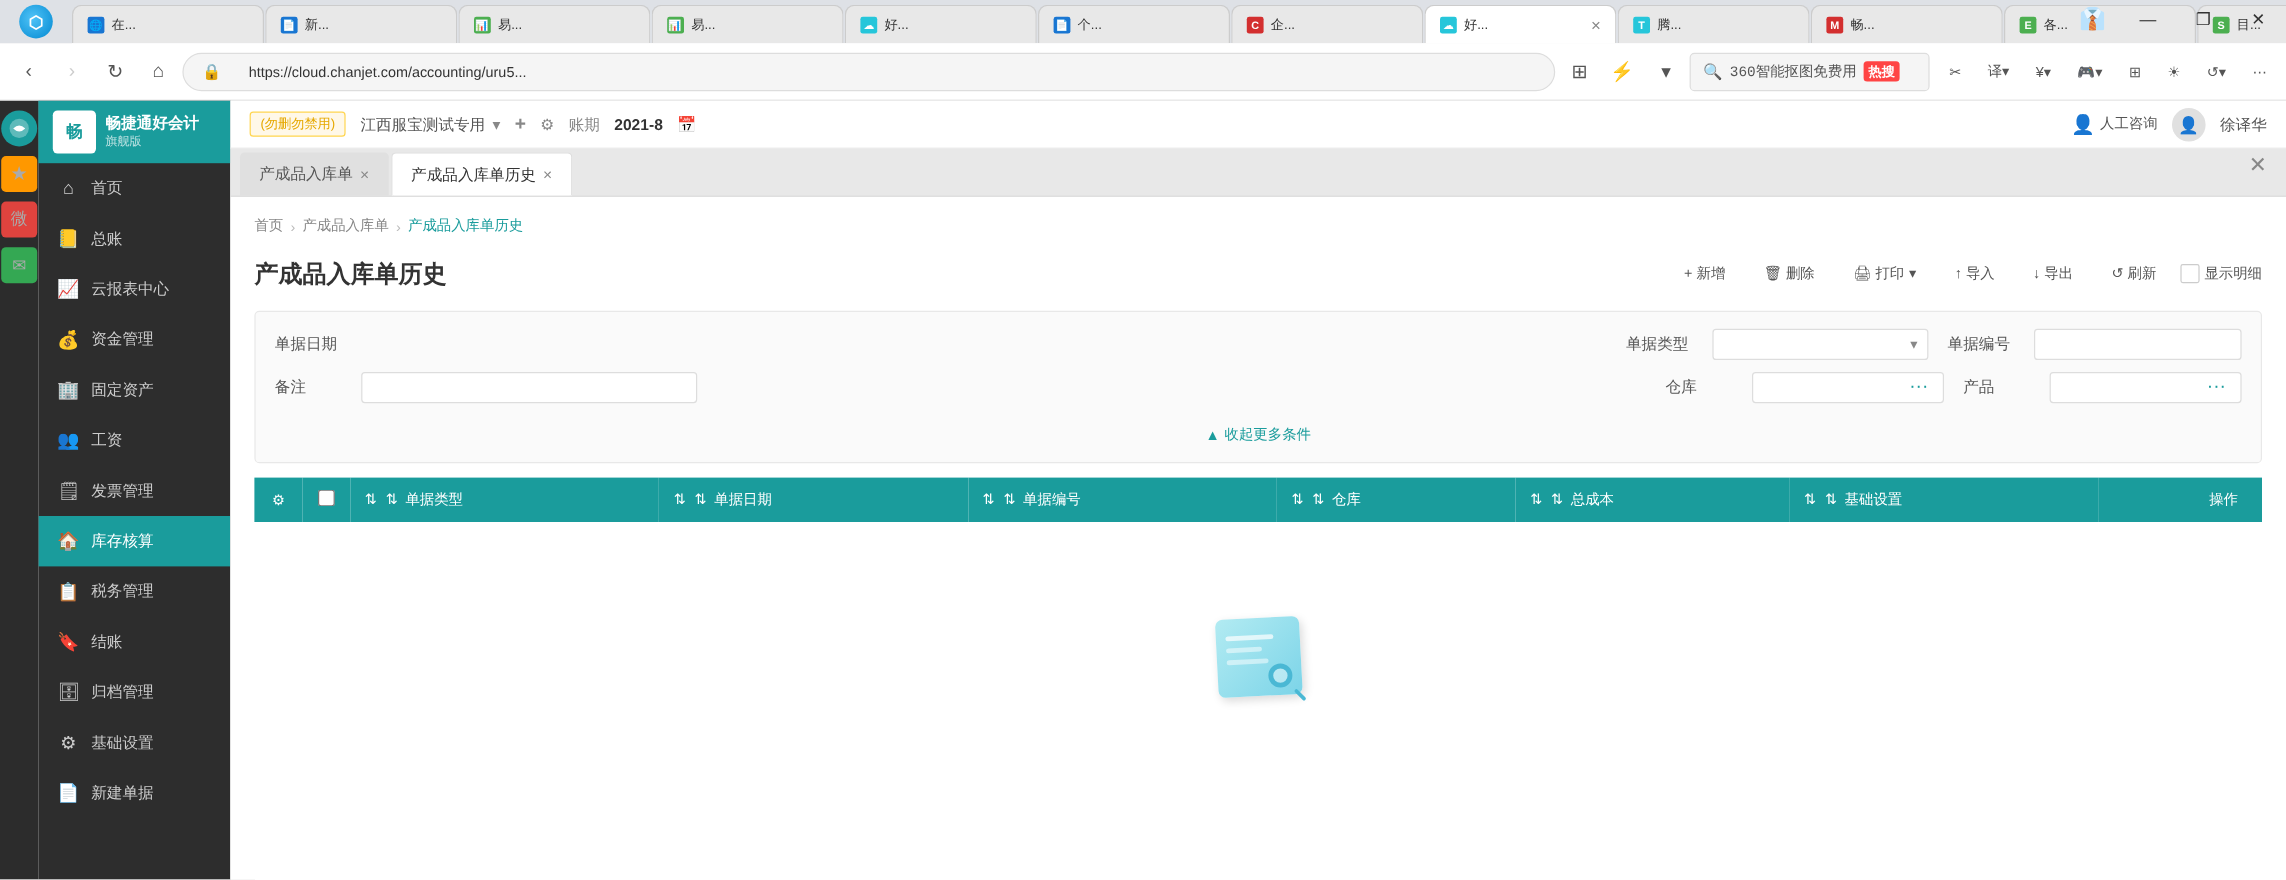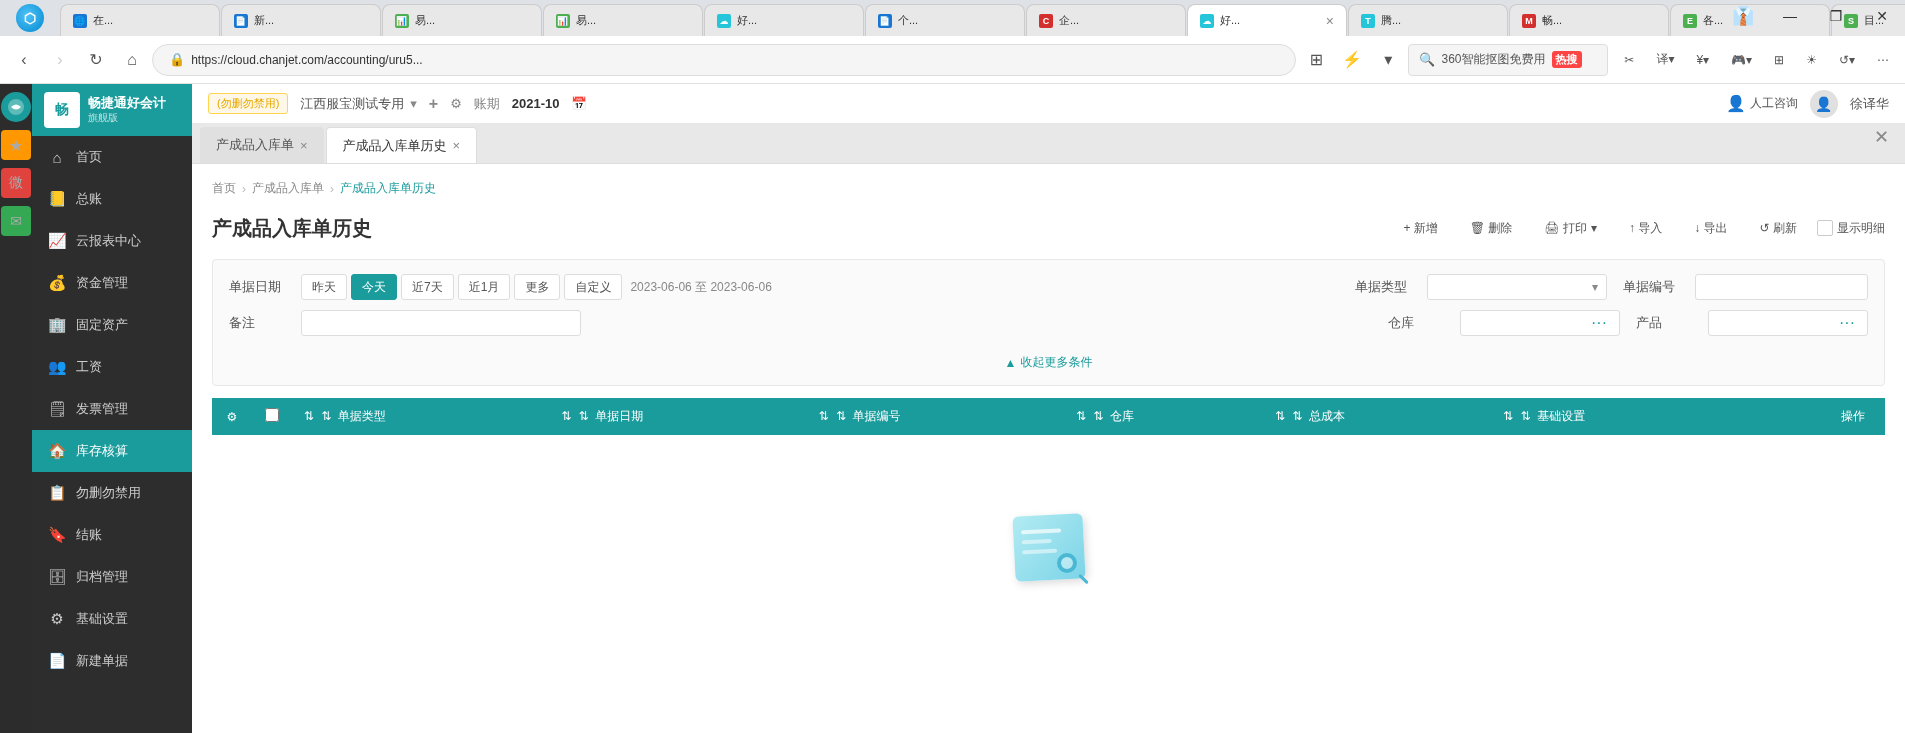--- a/index.html
+++ b/index.html
@@ -16,21 +16,21 @@
     .tab-title { flex: 1; overflow: hidden; text-overflow: ellipsis; white-space: nowrap; }
     .tab-close { font-size: 14px; color: #888; cursor: pointer; margin-left: 4px; }
     .win-controls { margin-left: auto; display: flex; align-items: center; gap: 0; }
     .win-btn { width: 46px; height: 32px; display: flex; align-items: center; justify-content: center; cursor: pointer; font-size: 14px; color: #333; }
 
     
     .address-bar { height: 48px; background: #fff; display: flex; align-items: center; padding: 0 8px; gap: 4px; border-bottom: 1px solid #e0e0e0; }
     .nav-btn { width: 32px; height: 32px; border-radius: 50%; display: flex; align-items: center; justify-content: center; cursor: pointer; color: #555; font-size: 16px; }
     .nav-btn.disabled { color: #ccc; cursor: default; }
     .address-input { flex: 1; height: 32px; border: 1px solid #ddd; border-radius: 16px; padding: 0 16px; font-size: 13px; background: #f5f5f5; display: flex; align-items: center; gap: 6px; }
-    .address-url { font-size: 12px; color: #333; }
+    .address-url { font-size: 12px; color: #333; margin-left: 16px; }
     .search-bar { background: #f5f5f5; border: 1px solid #ddd; border-radius: 4px; height: 32px; display: flex; align-items: center; padding: 0 10px; min-width: 200px; gap: 6px; }
     .hot-search { color: #ff4444; font-weight: bold; font-size: 12px; }
     .toolbar-icons { display: flex; align-items: center; gap: 6px; margin-left: 4px; }
     .toolbar-icon-btn { height: 32px; padding: 0 8px; display: flex; align-items: center; gap: 3px; font-size: 12px; color: #555; cursor: pointer; border-radius: 4px; }
 
     
     .main-layout { display: flex; flex: 1; height: calc(733px - 84px); }
 
     
     .icon-sidebar { width: 32px; background: #2c2c2c; display: flex; flex-direction: column; align-items: center; padding: 8px 0; gap: 8px; }
@@ -185,21 +185,21 @@
     <div class="address-input" style="flex:1;">
       <span style="color:#4CAF50;font-size:13px;">🔒</span>
       <span class="address-url">https://cloud.chanjet.com/accounting/uru5...</span>
     </div>
     <div class="nav-btn">⊞</div>
     <div class="nav-btn">⚡</div>
     <div class="nav-btn">▾</div>
 
     <div class="search-bar">
       <span style="color:#888;">🔍</span>
-      <span style="font-size:12px;color:#555;">360智能抠图免费用</span>
+      <span style="font-size:12px;color:#555;font-family:Liberation Mono, monospace;">360智能抠图免费用</span>
       <span class="hot-search" style="background:#ff4444;color:#fff;border-radius:3px;padding:1px 4px;font-size:11px;">热搜</span>
     </div>
 
     <div class="toolbar-icons">
       <div class="toolbar-icon-btn">✂</div>
       <div class="toolbar-icon-btn">译▾</div>
       <div class="toolbar-icon-btn">¥▾</div>
       <div class="toolbar-icon-btn">🎮▾</div>
       <div class="toolbar-icon-btn">⊞</div>
       <div class="toolbar-icon-btn">☀</div>
@@ -260,21 +260,21 @@
         <div class="sidebar-item">
           <span class="sidebar-item-icon">🗒</span>
           <span>发票管理</span>
         </div>
         <div class="sidebar-item active">
           <span class="sidebar-item-icon">🏠</span>
           <span>库存核算</span>
         </div>
         <div class="sidebar-item">
           <span class="sidebar-item-icon">📋</span>
-          <span>勿删勿禁用</span>
+          <span>税务管理</span>
         </div>
         <div class="sidebar-item">
           <span class="sidebar-item-icon">🔖</span>
           <span>结账</span>
         </div>
         <div class="sidebar-item">
           <span class="sidebar-item-icon">🗄</span>
           <span>归档管理</span>
         </div>
         <div class="sidebar-item">
@@ -292,21 +292,21 @@
 
       <div class="period-bar">
         <span class="period-warning">(勿删勿禁用)</span>
         <div class="period-company">
           <span>江西服宝测试专用</span>
           <span style="color:#888;">▾</span>
         </div>
         <div style="cursor:pointer;color:#888;font-size:16px;font-weight:bold;">+</div>
         <div style="cursor:pointer;color:#888;">⚙</div>
         <span class="period-label">账期</span>
-        <span class="period-value">2021-10</span>
+        <span class="period-value">2021-8</span>
         <span class="calendar-icon">📅</span>
 
         <div style="margin-left:auto;display:flex;align-items:center;gap:12px;">
           <div class="user-service">
             <span style="font-size:16px;">👤</span>
             <span>人工咨询</span>
           </div>
           <div class="user-avatar">
             <span style="font-size:14px;">👤</span>
           </div>
@@ -354,29 +354,20 @@
             <div style="display:flex;align-items:center;gap:4px;">
               <div style="width:16px;height:16px;border:1px solid #ccc;background:#fff;border-radius:2px;cursor:pointer;"></div>
               <span style="font-size:12px;color:#555;">显示明细</span>
             </div>
           </div>
         </div>
 
         <div class="filter-area">
           <div class="filter-row">
             <span class="filter-label">单据日期</span>
-            <div class="date-filter">
-              <button class="date-btn">昨天</button>
-              <button class="date-btn active">今天</button>
-              <button class="date-btn">近7天</button>
-              <button class="date-btn">近1月</button>
-              <button class="date-btn">更多</button>
-              <button class="date-btn">自定义</button>
-              <span class="date-range-text">2023-06-06 至 2023-06-06</span>
-            </div>
             <div style="flex:1;"></div>
             <span class="filter-label">单据类型</span>
             <div class="filter-select filter-select-dropdown" style="min-width:180px;">
               <span style="flex:1;"></span>
               <span style="color:#888;">▾</span>
             </div>
             <span class="filter-label">单据编号</span>
             <input class="filter-input" type="text" placeholder="" style="min-width: 140px;">
           </div>
 

